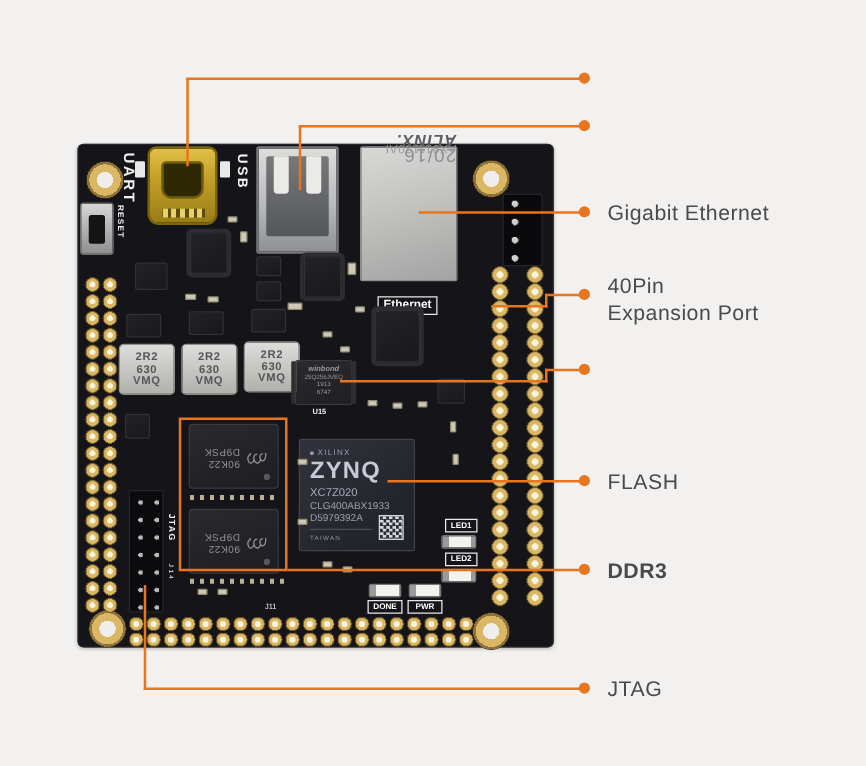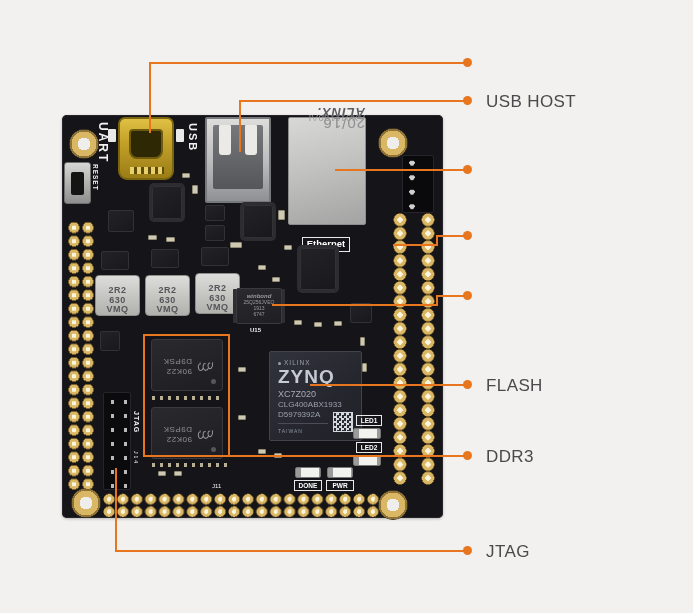--- a/index.html
+++ b/index.html
@@ -54,35 +54,35 @@
   
   .pins2{ background-image:radial-gradient(circle at 7px 6.7px, #fbf4dd 0 2.4px, #d9b765 2.4px 5px, #735a26 5px 5.8px, transparent 5.9px);
           background-size:14px 13.5px; }
   .pinsR{ background-image:radial-gradient(circle at 14px 6.8px, #fbf4dd 0 2.8px, #d9b765 2.8px 5.9px, #735a26 5.9px 6.6px, transparent 6.7px);
           background-size:28px 13.6px; }
   .pinsB{ background-image:radial-gradient(circle at 7px 6.2px, #fbf4dd 0 2.4px, #d9b765 2.4px 5px, #735a26 5px 5.7px, transparent 5.8px);
           background-size:13.9px 12.5px; }
 
   .ind{ top:160px; width:45px; height:41px; border-radius:4px;
         background:linear-gradient(180deg,#dddddb,#b0b0ac); border:1px solid #8e8e8a;
-        display:flex; flex-direction:column; align-items:center; justify-content:flex-end; }
+        display:flex; flex-direction:column; align-items:center; justify-content:center; }
   .ind span{ position:static; font-size:9px; font-weight:bold; color:#55565a; line-height:1.08; letter-spacing:.5px; }
 
   .chip{ background:linear-gradient(150deg,#232327,#19191c); border:1px solid #323236; border-radius:2px; }
   .chip.qfn{ box-shadow:0 0 0 3px #2d2d31; }
 
   .ddrbox{ left:81px; top:219px; width:87px; height:123px; border:2px solid var(--accent); z-index:4; }
   .ddr{ left:89px; width:72px; height:52px; background:linear-gradient(160deg,#29292e,#1e1e22); border:1px solid #3a3a40; border-radius:3px; }
   .ddr .rot{ left:0; top:0; width:100%; height:100%; transform:rotate(180deg); }
   .ddr .dot{ left:6px; top:6px; width:5px; height:5px; border-radius:50%; background:#56565c; }
   .ddr svg{ left:8px; top:16px; }
   .ddr .m1{ left:30px; top:14px; font-size:8px; color:#8f9096; letter-spacing:.5px; }
   .ddr .m2{ left:30px; top:24px; font-size:8px; color:#8f9096; letter-spacing:.5px; }
 
-  .fpga{ left:207px; top:236px; width:93px; height:90px;
+  .fpga{ left:177px; top:236px; width:93px; height:90px;
          background:linear-gradient(140deg,#31333c 0%, #26272e 60%, #202127 100%);
          border:1px solid #41434d; border-radius:2px; color:#b9bdc8; }
   .fpga .brand{ left:8px; top:7px; font-size:6.5px; letter-spacing:1px; color:#99a0ab; }
   .fpga .brand::before{ content:""; display:inline-block; width:3px; height:3px; border-radius:50%; background:#99a0ab; margin-right:3px; vertical-align:middle; }
   .fpga .series{ left:8px; top:14px; font-size:19px; font-weight:bold; letter-spacing:1px; color:#c6cad4; }
   .fpga .part{ left:8px; top:37px; font-size:9px; color:#a6abb6; }
   .fpga .pkg{ left:8px; top:48px; font-size:8px; color:#9aa0ab; }
   .fpga .lot{ left:8px; top:58px; font-size:8px; color:#9aa0ab; }
   .fpga .bar{ left:8px; top:71px; width:50px; height:1px; background:#4a4c56; }
   .fpga .origin{ left:8px; top:76px; font-size:5px; letter-spacing:1px; color:#8d93a0; }
@@ -269,41 +269,45 @@
     <div class="pv" style="left:112px;top:356px;width:8px;height:5px;"></div>
   </div>
 
   <div class="cl-v" style="left:149px;top:63px;height:70px;"></div>
   <div class="cl-h" style="left:149px;top:62px;width:319px;"></div>
   <div class="cl-dot" style="left:463px;top:58px;"></div>
 
   <div class="cl-v" style="left:239px;top:100px;height:52px;"></div>
   <div class="cl-h" style="left:239px;top:100px;width:229px;"></div>
   <div class="cl-dot" style="left:463px;top:96px;"></div>
-  <div class="cl-label" style="top:91px;">USB HOST</div>
 
   <div class="cl-h" style="left:335px;top:169px;width:133px;"></div>
   <div class="cl-dot" style="left:463px;top:165px;"></div>
+  <div class="cl-label" style="top:160px;">Gigabit Ethernet</div>
 
   <div class="cl-h" style="left:393px;top:244px;width:45px;"></div>
   <div class="cl-v" style="left:436px;top:235px;height:11px;"></div>
   <div class="cl-h" style="left:436px;top:235px;width:32px;"></div>
   <div class="cl-dot" style="left:463px;top:231px;"></div>
+  <div class="cl-label" style="top:218px;">
+    <span style="display:block;">40Pin</span>
+    <span style="display:block;">Expansion Port</span>
+  </div>
 
   <div class="cl-h" style="left:272px;top:304px;width:166px;"></div>
   <div class="cl-v" style="left:436px;top:295px;height:11px;"></div>
   <div class="cl-h" style="left:436px;top:295px;width:32px;"></div>
   <div class="cl-dot" style="left:463px;top:291px;"></div>
 
   <div class="cl-h" style="left:310px;top:384px;width:158px;"></div>
   <div class="cl-dot" style="left:463px;top:380px;"></div>
   <div class="cl-label" style="top:375px;">FLASH</div>
 
   <div class="cl-h" style="left:230px;top:455px;width:238px;"></div>
   <div class="cl-dot" style="left:463px;top:451px;"></div>
-  <div class="cl-label" style="top:446px;">DDR3</div>
+  <div class="cl-label" style="top:446px;font-weight:bold;">DDR3</div>
 
   <div class="cl-v" style="left:115px;top:468px;height:84px;"></div>
   <div class="cl-h" style="left:115px;top:550px;width:353px;"></div>
   <div class="cl-dot" style="left:463px;top:546px;"></div>
   <div class="cl-label" style="top:541px;">JTAG</div>
 
 </div>
 
 </body></html>

